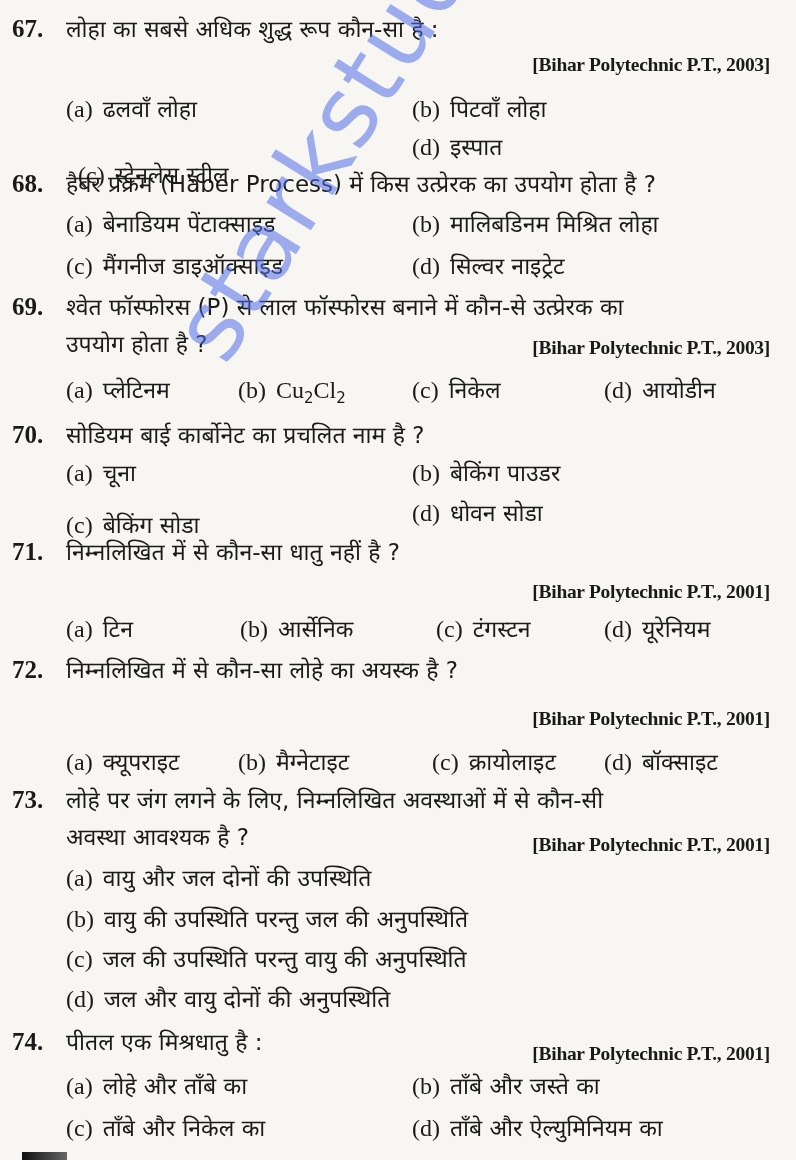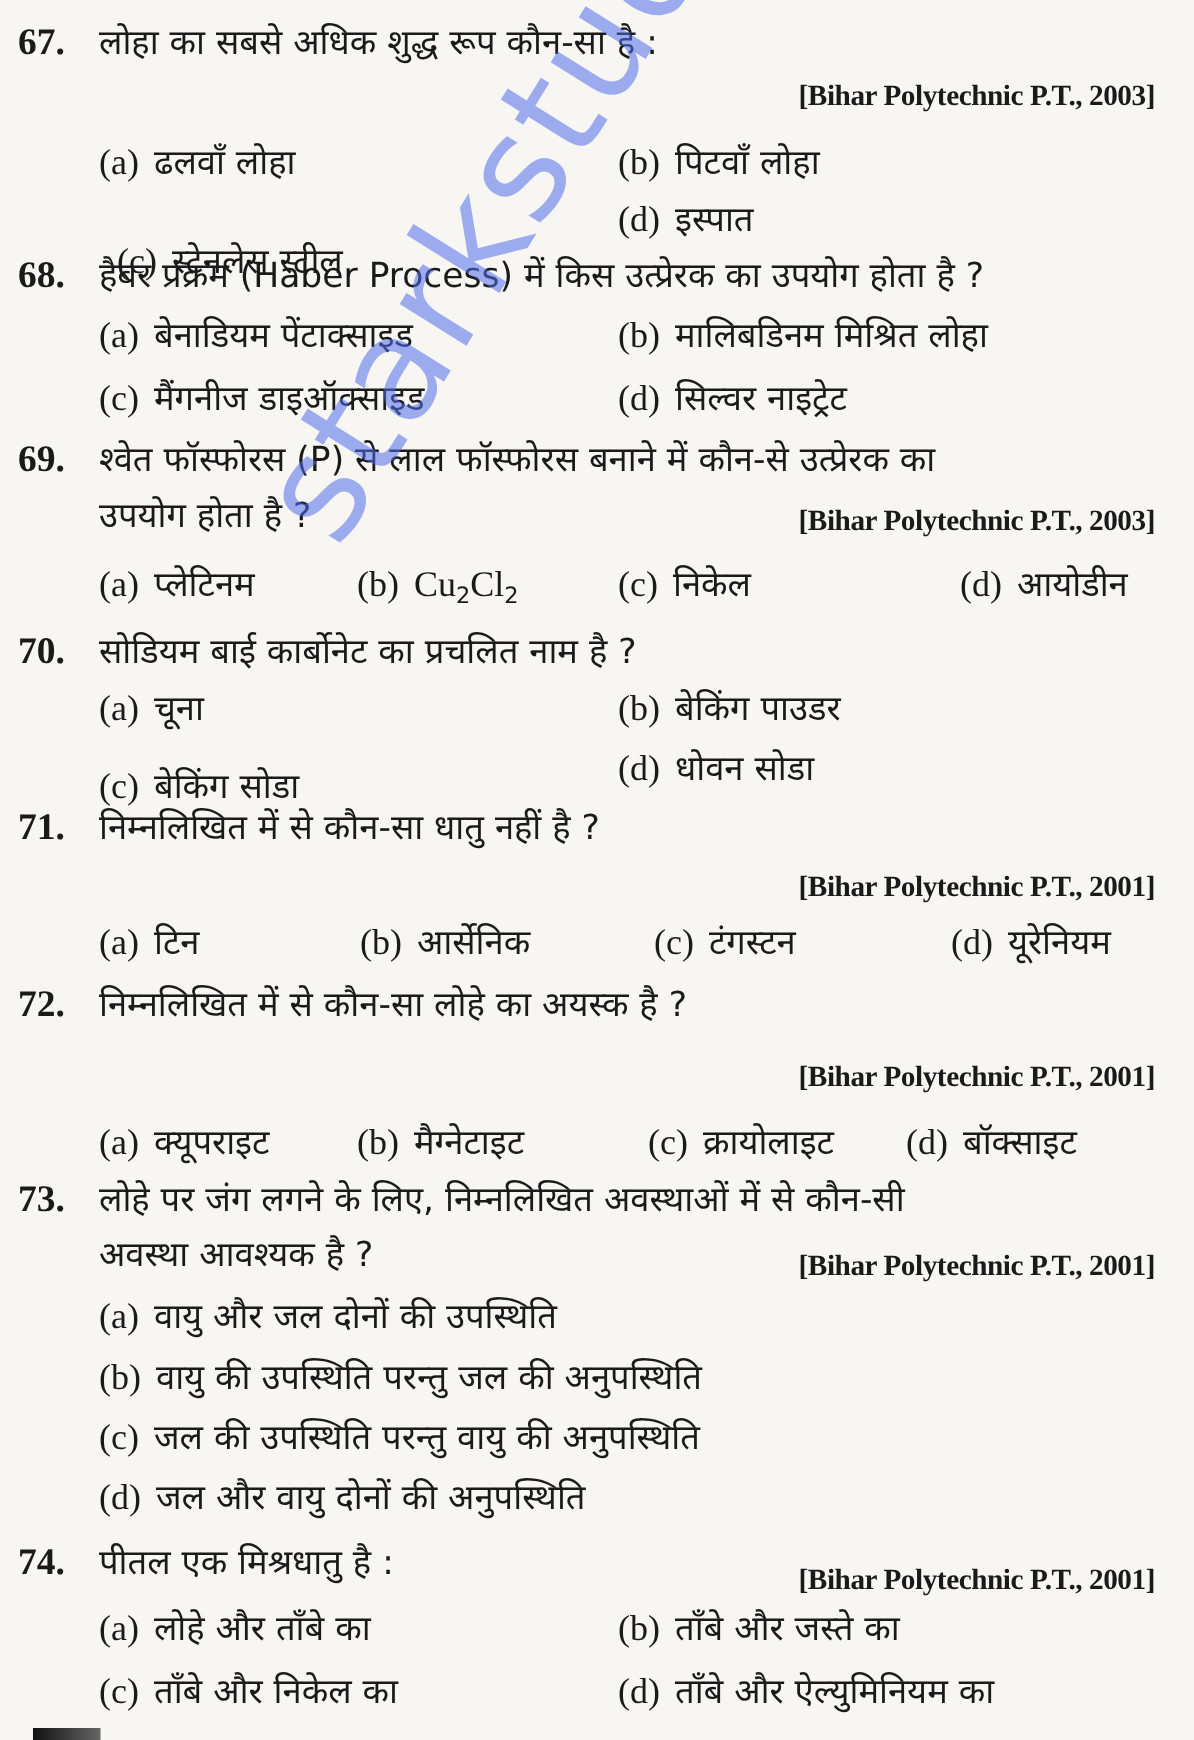--- a/index.html
+++ b/index.html
@@ -79,21 +79,21 @@
       <span class="qtext">श्वेत फॉस्फोरस (P) से लाल फॉस्फोरस बनाने में कौन-से उत्प्रेरक का</span>
     </div>
     <div class="line" style="top:329px;">
       <span class="qtext">उपयोग होता है ?</span>
       <span class="src" style="top:4px;">[Bihar Polytechnic P.T., 2003]</span>
     </div>
     <div class="line" style="top:375px;">
       <span class="opt" style="left:66px;"><span class="lbl">(a)</span><span class="txt">प्लेटिनम</span></span>
       <span class="opt" style="left:238px;"><span class="lbl">(b)</span><span class="latin">Cu</span><sub>2</sub><span class="latin">Cl</span><sub>2</sub></span>
       <span class="opt" style="left:412px;"><span class="lbl">(c)</span><span class="txt">निकेल</span></span>
-      <span class="opt" style="left:640px;"><span class="lbl">(d)</span><span class="txt">आयोडीन</span></span>
+      <span class="opt" style="left:604px;"><span class="lbl">(d)</span><span class="txt">आयोडीन</span></span>
     </div>
   </div>
 
   <div>
     <div class="line" style="top:420px;">
       <span class="qnum">70.</span>
       <span class="qtext">सोडियम बाई कार्बोनेट का प्रचलित नाम है ?</span>
     </div>
     <div class="line" style="top:458px;">
       <span class="opt" style="left:66px;"><span class="lbl">(a)</span><span class="txt">चूना</span></span>
@@ -110,21 +110,21 @@
       <span class="qnum">71.</span>
       <span class="qtext">निम्नलिखित में से कौन-सा धातु नहीं है ?</span>
     </div>
     <div class="line" style="top:577px;">
       <span class="src">[Bihar Polytechnic P.T., 2001]</span>
     </div>
     <div class="line" style="top:614px;">
       <span class="opt" style="left:66px;"><span class="lbl">(a)</span><span class="txt">टिन</span></span>
       <span class="opt" style="left:240px;"><span class="lbl">(b)</span><span class="txt">आर्सेनिक</span></span>
       <span class="opt" style="left:412px;margin-left:24px;"><span class="lbl">(c)</span><span class="txt">टंगस्टन</span></span>
-      <span class="opt" style="left:604px;margin-left:30px;"><span class="lbl">(d)</span><span class="txt">यूरेनियम</span></span>
+      <span class="opt" style="left:604px;"><span class="lbl">(d)</span><span class="txt">यूरेनियम</span></span>
     </div>
   </div>
 
   <div>
     <div class="line" style="top:655px;">
       <span class="qnum">72.</span>
       <span class="qtext">निम्नलिखित में से कौन-सा लोहे का अयस्क है ?</span>
     </div>
     <div class="line" style="top:704px;">
       <span class="src">[Bihar Polytechnic P.T., 2001]</span>

